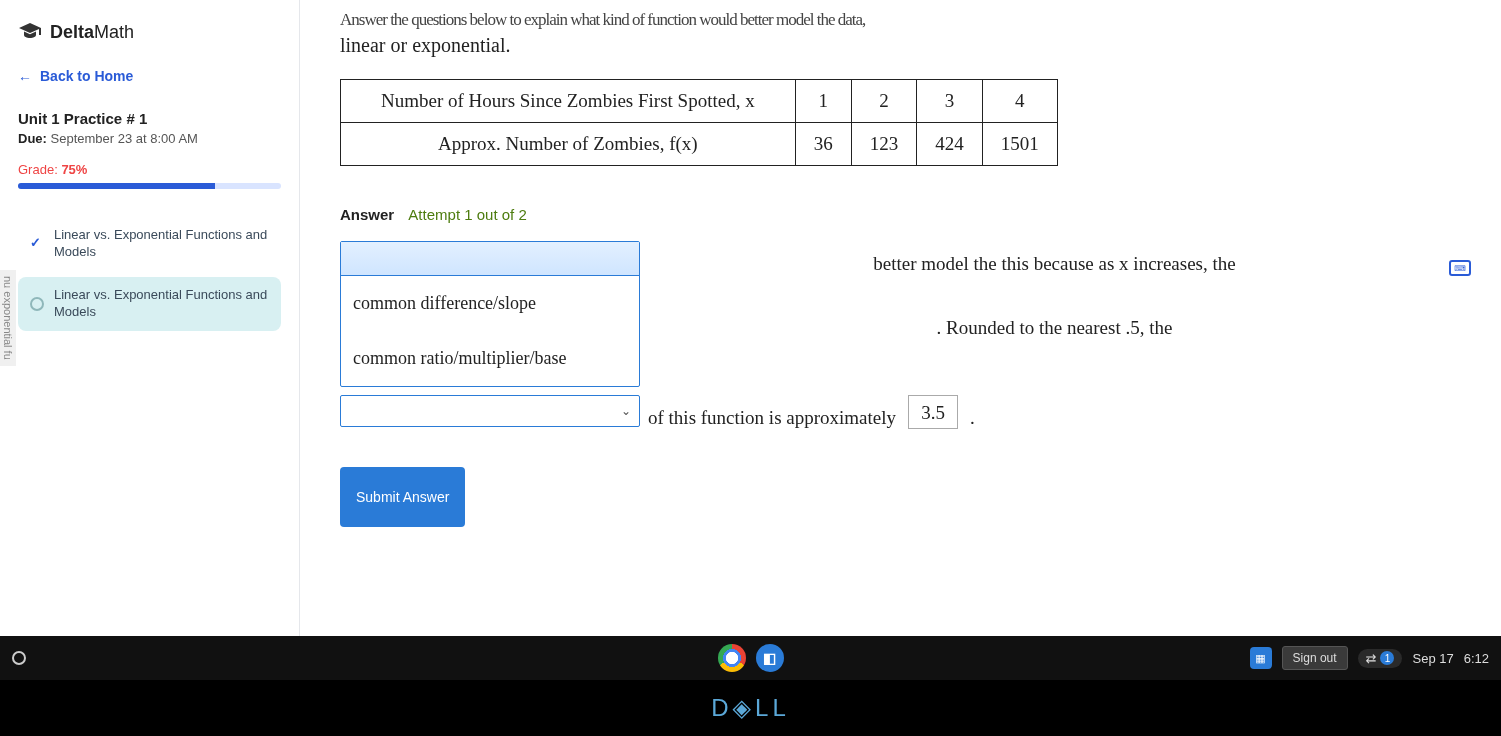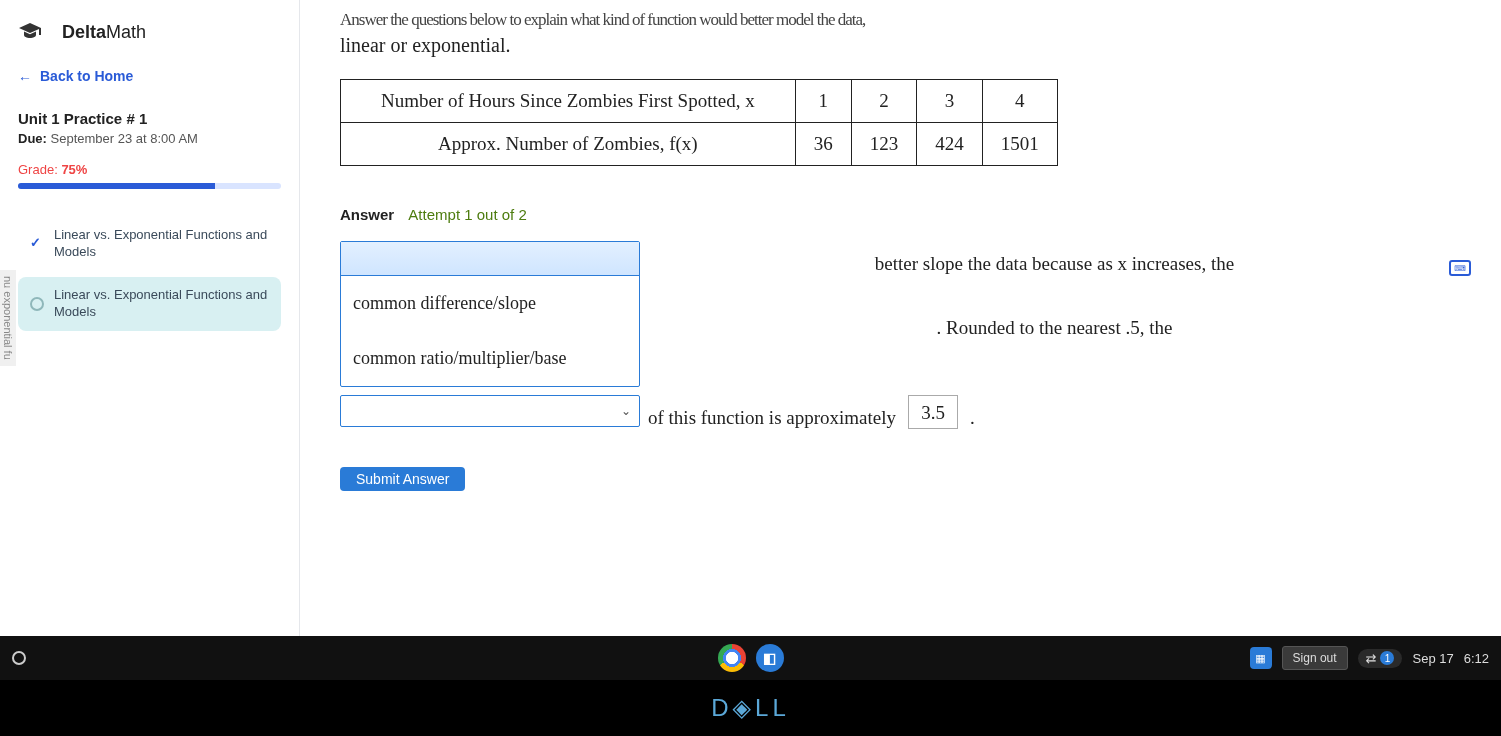--- a/index.html
+++ b/index.html
@@ -13,21 +13,21 @@
   display: flex;
 }
 .sidebar {
   width: 300px;
   background: #fff;
   padding: 20px 18px 0 18px;
   border-right: 1px solid #e5e7eb;
   display: flex;
   flex-direction: column;
 }
-.logo-row { display: flex; align-items: center; gap: 20px; margin-bottom: 24px; }
+.logo-row { display: flex; align-items: center; gap: 8px; margin-bottom: 24px; }
 .logo-mark { width: 24px; height: 24px; display:inline-flex; align-items:center; justify-content:center; }
 .logo-text { font-size: 18px; font-weight: 400; color: #222; }
 .logo-text .bold { font-weight: 700; }
 .back-link { display: flex; align-items: center; gap: 8px; color: #2a5bd7; font-size: 14px; font-weight: 600; margin-bottom: 26px; cursor: pointer; }
 .unit-title { font-size: 15px; font-weight: 700; color: #222; margin-bottom: 4px; }
 .due { font-size: 13px; color: #555; margin-bottom: 16px; }
 .due .label { font-weight: 700; color:#222; }
 .grade-label { font-size: 13px; color: #ef4444; margin-bottom: 6px; }
 .grade-label .val { font-weight: 700; }
 .progress { width: 100%; height: 6px; background: #d9e4ff; border-radius: 3px; overflow: hidden; margin-bottom: 28px; }
@@ -62,21 +62,21 @@
 .answer-body { font-size: 19px; line-height: 2.4; position: relative; }
 .dropdown-group { display: inline-block; vertical-align: top; position: relative; width: 300px; }
 .drop-open { border: 1px solid #2a7bd7; background: #fff; border-radius: 2px; display: block; }
 .drop-selected { height: 34px; background: linear-gradient(#e3f0ff,#cfe5ff); border-bottom: 1px solid #2a7bd7; }
 .drop-option { padding: 6px 12px; font-size: 18px; cursor: pointer; }
 .drop-closed { display:inline-flex; align-items:center; border: 1px solid #2a7bd7; border-radius:2px; height:32px; width:300px; padding:0 8px; background:#fff; }
 .drop-closed .caret { margin-left:auto; font-size:12px; color:#555; }
 .num-input { display:inline-flex; align-items:center; justify-content:center; border: 1px solid #aaa; width:50px; height:34px; font-size:19px; margin: 0 4px; background:#fff; }
 .flow { display: flex; flex-wrap: wrap; align-items: flex-start; gap: 6px 8px; }
 .flow .text { align-self: center; }
-.submit-btn { font-family: -apple-system, sans-serif; background: #2a7bd7; color: #fff; border: none; padding: 4px 16px; border-radius: 4px; font-size: 14px; cursor: pointer; margin-top: 26px; }
+.submit-btn { font-family: -apple-system, sans-serif; background: #2a7bd7; color: #fff; border: none; padding: 22px 16px; border-radius: 4px; font-size: 14px; cursor: pointer; margin-top: 26px; }
 .keyboard-icon { position: absolute; right: 30px; top: 260px; width: 22px; height: 16px; border: 2px solid #2a5bd7; border-radius: 3px; display:flex; align-items:center; justify-content:center; font-size:8px; color:#2a5bd7; cursor:pointer; }
 .taskbar {
   position: absolute; left: 0; right: 0; bottom: 56px; height: 44px; background: #111; display: flex; align-items: center; padding: 0 12px; gap: 10px; color: #ddd; font-family: -apple-system, sans-serif; font-size: 13px;
 }
 .tb-circle { width: 14px; height: 14px; border: 2px solid #ccc; border-radius: 50%; }
 .task-icons { position:absolute; left:50%; transform:translateX(-50%); display:flex; gap:10px; }
 .task-icon { width: 28px; height: 28px; border-radius: 50%; display:flex; align-items:center; justify-content:center; font-size:14px; }
 .chrome { background: radial-gradient(circle at center,#fff 30%,#4285f4 32%,#4285f4 45%, transparent 46%), conic-gradient(#ea4335 0 120deg,#fbbc05 120deg 240deg,#34a853 240deg 360deg); }
 .docs { background:#2a7bd7; color:#fff; font-weight:700; }
 .tb-right { margin-left: auto; display:flex; align-items:center; gap:10px; }
@@ -196,21 +196,21 @@
   <div class="answer-body">
     <div class="flow">
       <div class="dropdown-group">
         <div class="drop-open">
           <div class="drop-selected"></div>
           <div class="drop-option">common difference/slope</div>
           <div class="drop-option">common ratio/multiplier/base</div>
         </div>
       </div>
       <div style="flex:1; display:flex; flex-direction:column; gap:18px;">
-        <span class="text">better slope the data because as x increases, the</span>
+        <span class="text">better model the this because as x increases, the</span>
         <span class="text">. Rounded to the nearest .5, the</span>
       </div>
     </div>
     <div class="flow" style="margin-top:8px;">
       <div class="drop-closed">
         <span></span>
           <span class="caret">⌄</span>
       </div>
       <span class="text">of this function is approximately</span>
       <span class="num-input">3.5</span>

